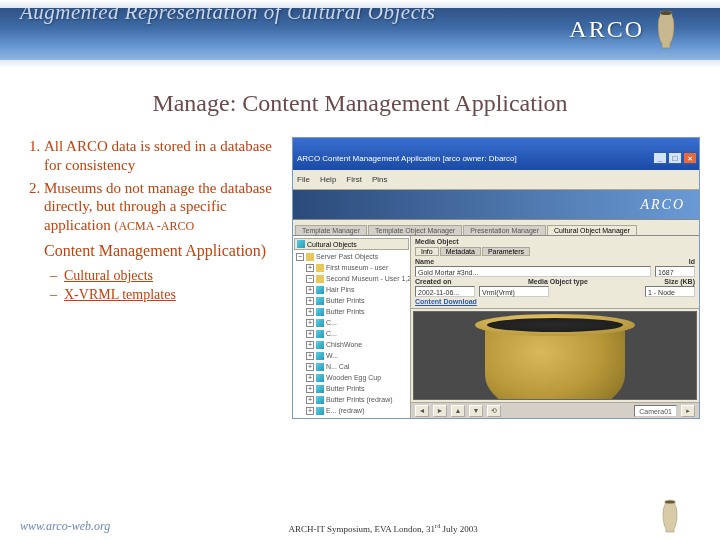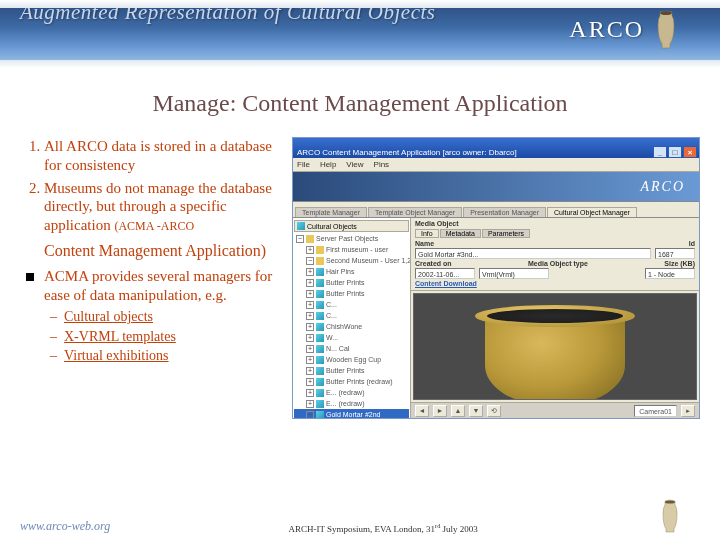--- a/index.html
+++ b/index.html
@@ -128,21 +128,21 @@
     width: 408px;
     height: 282px;
     border: 1px solid #7a9ac5;
     background: #d4d0c8;
     font-family: Tahoma, Arial, sans-serif;
     font-size: 8px;
     display: flex;
     flex-direction: column;
   }
   .ss-titlebar {
-    height: 20px;
+    height: 32px;
     background: linear-gradient(to bottom, #3a6fd0, #1a4aa5);
     display: flex;
     align-items: center;
     justify-content: space-between;
     padding: 8px 2px 0 4px;
     color: #fff;
   }
   .ss-titlebar .win-btns {
     display: flex;
     gap: 1px;
@@ -153,21 +153,21 @@
     border: 1px solid #2a5ab5;
     display: inline-flex;
     align-items: center;
     justify-content: center;
     color: #333;
     font-size: 8px;
     font-weight: bold;
   }
   .ss-titlebar .win-btns span.close { background: #e86a3a; color: #fff; }
   .ss-menubar {
-    height: 14px;
+    height: 20px;
     background: #ece9d8;
     border-bottom: 1px solid #aca899;
     display: flex;
     align-items: center;
     padding-left: 4px;
     gap: 10px;
     color: #333;
   }
   .ss-banner {
     height: 30px;
@@ -430,45 +430,40 @@
     <ol>
       <li>All ARCO data is stored in a database for consistency</li>
       <li>
         <span>Museums do not manage the database directly, but through a specific application</span>
         <span class="small-tail">(ACMA -ARCO</span>
       </li>
     </ol>
     <div class="cont-line">Content Management Application)</div>
 
     <div class="bullet-block">
-      <div class="bullet-item">
-        <span class="sq"></span>
-        <span>ACMA provides several managers for ease of data manipulation, e.g.</span>
-      </div>
       <div class="sublist">
         <div><span class="dash">–</span><span>Cultural objects</span></div>
         <div><span class="dash">–</span><span>X-VRML templates</span></div>
-        <div><span class="dash">–</span><span>Virtual exhibitions</span></div>
       </div>
     </div>
   </div>
 
   <div class="screenshot">
     <div class="ss-titlebar">
       <span>ARCO Content Management Application [arco owner: Dbarco]</span>
       <div class="win-btns">
         <span>_</span>
         <span>□</span>
         <span class="close">×</span>
       </div>
     </div>
     <div class="ss-menubar">
       <span>File</span>
       <span>Help</span>
-      <span>View</span>
+      <span>First</span>
       <span>Pins</span>
     </div>
     <div class="ss-banner">
       <span class="ss-banner-logo">ARCO</span>
     </div>
     <div class="ss-tabs">
       <div class="ss-tab">Template Manager</div>
       <div class="ss-tab">Template Object Manager</div>
       <div class="ss-tab">Presentation Manager</div>
       <div class="ss-tab active">Cultural Object Manager</div>

